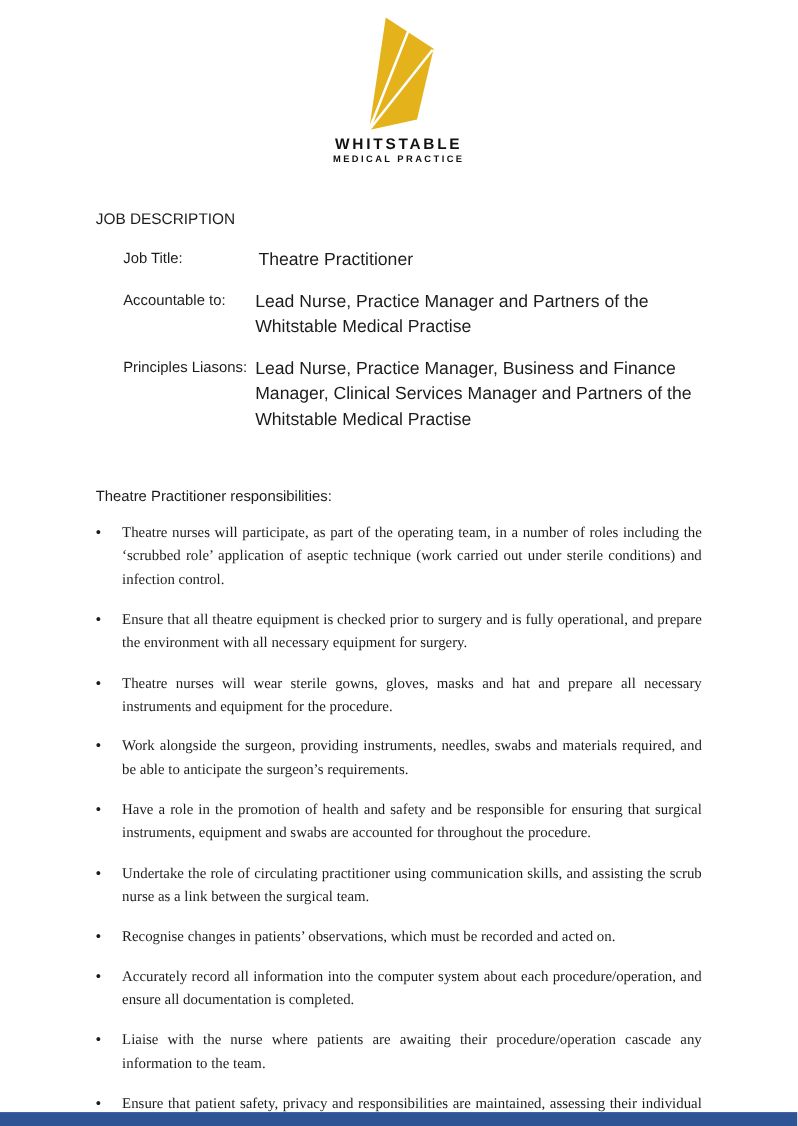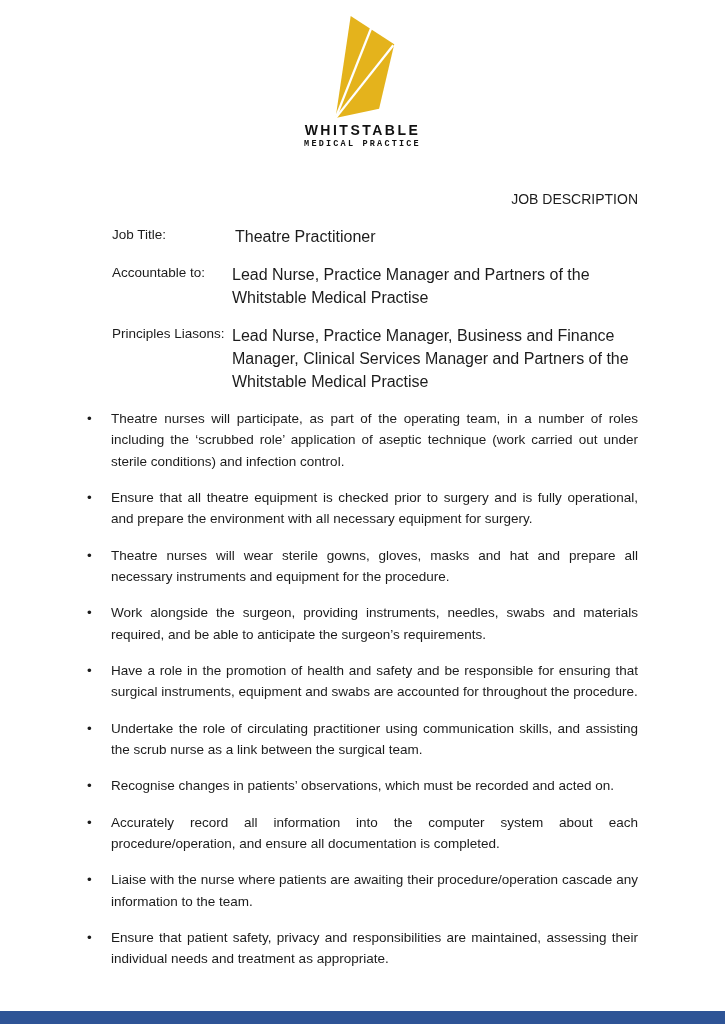--- a/index.html
+++ b/index.html
@@ -18,44 +18,44 @@
   }
   
   .logo-block { text-align: center; padding-top: 2px; }
   .logo-mark { display: block; margin: 0 auto; }
   .logo-title {
     font-size: 14px; font-weight: 700; letter-spacing: 2.5px;
     color: #111; margin-top: 2px;
   }
   .logo-sub {
     font-size: 8.5px; font-weight: 700; letter-spacing: 2.2px;
-    color: #111; margin-top: 1px; font-family: Liberation Mono, monospace;
+    color: #111; margin-top: 1px;
   }
   
   .doc-title {
-    text-align: right; font-size: 14px; font-weight: 400;
+    text-align: left; font-size: 14px; font-weight: 400;
     margin: 42px 0 0 0;
   }
   
   .fields { margin-top: 18px; }
   .field-row { display: flex; margin-bottom: 14.5px; line-height: 1.45; margin-left: 25px; }
   .field-label { width: 120px; flex: 0 0 120px; font-size: 13.5px; }
   .field-value { flex: 1; font-size: 16px; padding-left: 0; }
   
   .section-heading {
     font-size: 13.5px; font-weight: 400;
     margin: 50px 0 0 0;
   }
   
   .bullet-list { list-style: none; margin: 14px 0 0 0; padding: 0; }
   .bullet-item {
     display: flex; margin-top: 15px; font-size: 13.5px; line-height: 1.58;
   }
   .bullet-marker { flex: 0 0 24px; width: 24px; }
-  .bullet-text { flex: 1; text-align: justify; }
+  .bullet-text { flex: 1; text-align: justify; font-family: Liberation Serif, serif; }
   
   .page-edge-bar {
     position: absolute; left: 0; right: 0; bottom: 0;
     height: 13px; background: #2e5496;
   }
 </style>
 </head>
 <body>
 
 <div class="page">
@@ -80,20 +80,21 @@
     <div class="field-row">
       <div class="field-label">Accountable to:</div>
       <div class="field-value">Lead Nurse, Practice Manager and Partners of the Whitstable Medical Practise</div>
     </div>
     <div class="field-row">
       <div class="field-label">Principles Liasons:</div>
       <div class="field-value">Lead Nurse, Practice Manager, Business and Finance Manager, Clinical Services Manager and Partners of the Whitstable Medical Practise</div>
     </div>
   </div>
 
+  <p class="section-heading">Theatre Practitioner responsibilities:</p>
 
   <ul class="bullet-list">
     <li class="bullet-item">
       <span class="bullet-marker">•</span>
       <span class="bullet-text">Theatre nurses will participate, as part of the operating team, in a number of roles including the ‘scrubbed role’ application of aseptic technique (work carried out under sterile conditions) and infection control.</span>
     </li>
     <li class="bullet-item">
       <span class="bullet-marker">•</span>
       <span class="bullet-text">Ensure that all theatre equipment is checked prior to surgery and is fully operational, and prepare the environment with all necessary equipment for surgery.</span>
     </li>

